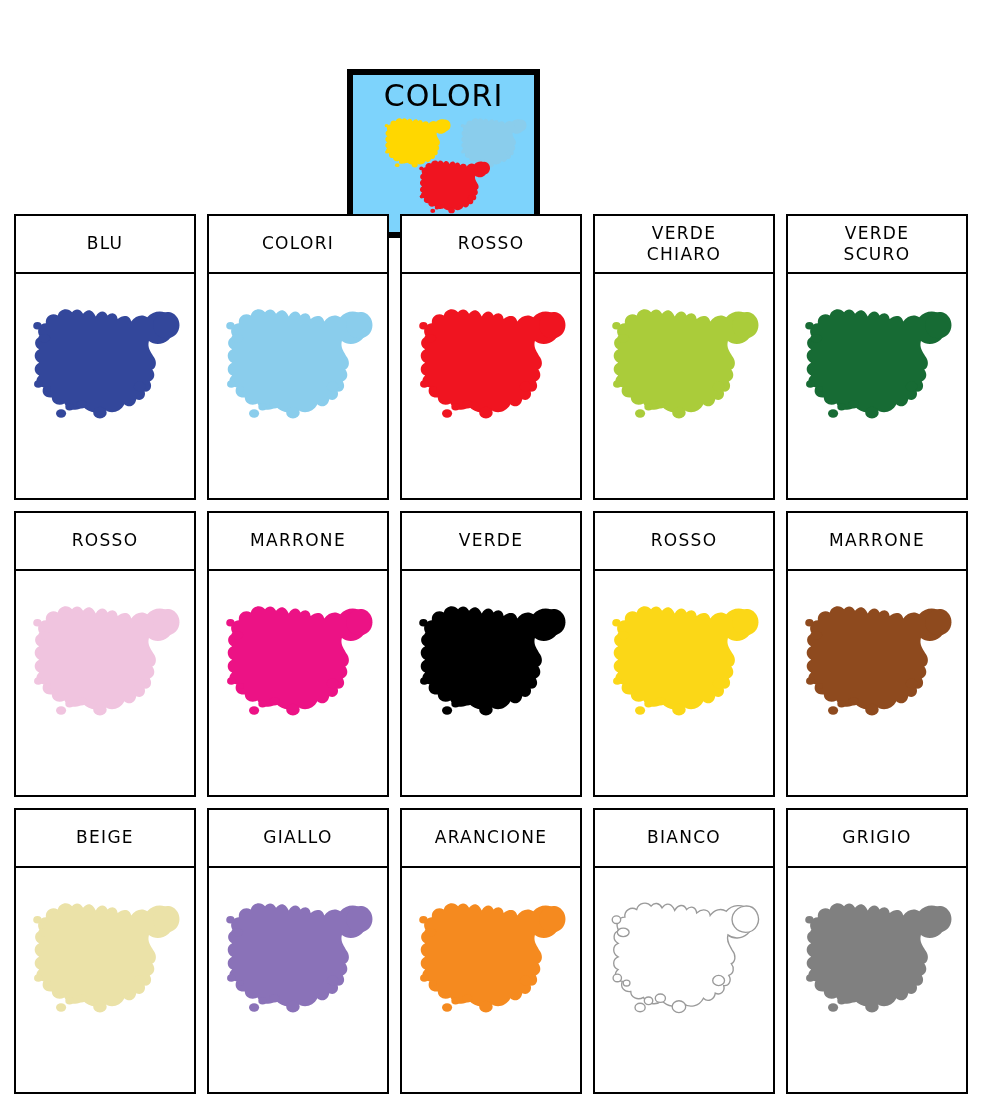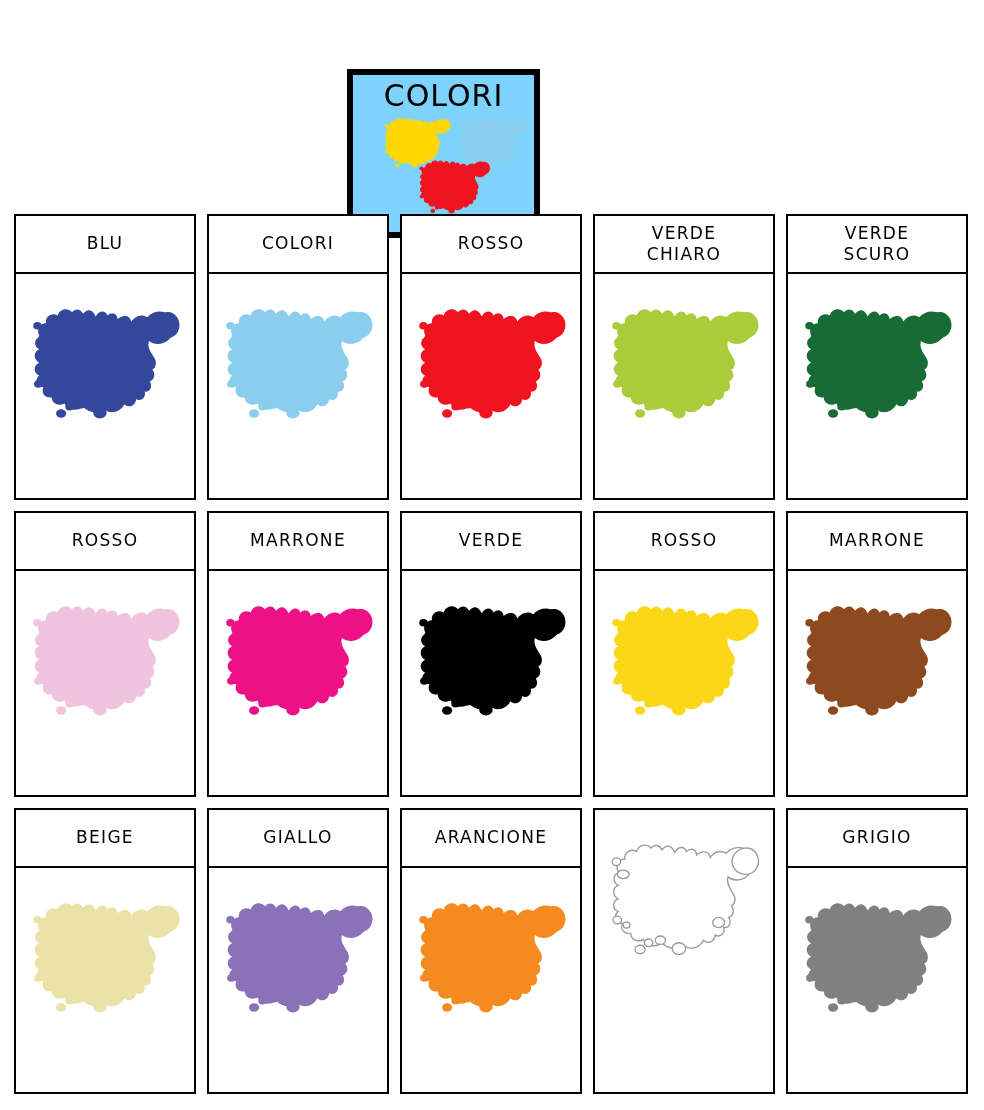--- a/index.html
+++ b/index.html
@@ -441,20 +441,23 @@
             <ellipse cx="131" cy="100" rx="7" ry="6" fill="#F58A1F"></ellipse>
             <ellipse cx="48" cy="124" rx="5" ry="4.5" fill="#F58A1F"></ellipse>
             <ellipse cx="62" cy="121" rx="6" ry="5" fill="#F58A1F"></ellipse>
             <ellipse cx="38" cy="132" rx="6" ry="5" fill="#F58A1F"></ellipse>
             <ellipse cx="84" cy="131" rx="8" ry="7" fill="#F58A1F"></ellipse>
           </svg>
         </div>
       </div>
     </div>
     <div class="color-card">
+      <div class="card-label-box">
+        <div class="card-label">BIANCO</div>
+      </div>
       <div class="card-blot-box">
         <div class="card-blot">
           <svg viewBox="0 0 180 142" width="152" height="140" preserveAspectRatio="xMidYMid meet">
             <path d="M64,14 C70,6 76,10 79,17 C83,10 90,9 93,16 C98,11 104,13 105,20 C112,14 120,16 121,23 C126,16 134,14 140,18 C147,10 160,9 166,16 C174,24 173,38 165,45 C158,51 148,51 142,46 C140,54 144,58 147,64 C152,70 151,78 146,80 C150,85 149,92 143,94 C147,100 143,107 137,106 C139,113 133,118 127,115 C126,123 118,126 113,121 C108,131 96,133 89,127 C82,133 70,131 64,124 C57,130 46,128 42,120 C35,124 27,120 27,113 C19,114 14,108 17,101 C9,100 6,92 12,87 C5,84 5,75 12,72 C5,68 5,59 12,56 C5,52 6,43 13,41 C8,34 12,25 20,25 C19,17 27,12 34,16 C36,8 46,6 51,12 C55,7 61,8 64,14 Z" fill="#ffffff" stroke="#9A9A9A" stroke-width="1.6"></path>
             <path d="M148,22 C154,10 170,8 176,19 C182,30 175,43 163,43 C152,43 144,33 148,22 Z" fill="#ffffff" stroke="#9A9A9A" stroke-width="1.6"></path>
             <ellipse cx="10" cy="28" rx="5" ry="4.5" fill="#ffffff" stroke="#9A9A9A" stroke-width="1.6"></ellipse>
             <ellipse cx="18" cy="43" rx="7" ry="5" fill="#ffffff" stroke="#9A9A9A" stroke-width="1.6"></ellipse>
             <ellipse cx="11" cy="97" rx="5" ry="4.5" fill="#ffffff" stroke="#9A9A9A" stroke-width="1.6"></ellipse>
             <ellipse cx="22" cy="103" rx="4" ry="3.5" fill="#ffffff" stroke="#9A9A9A" stroke-width="1.6"></ellipse>
             <ellipse cx="131" cy="100" rx="7" ry="6" fill="#ffffff" stroke="#9A9A9A" stroke-width="1.6"></ellipse>

